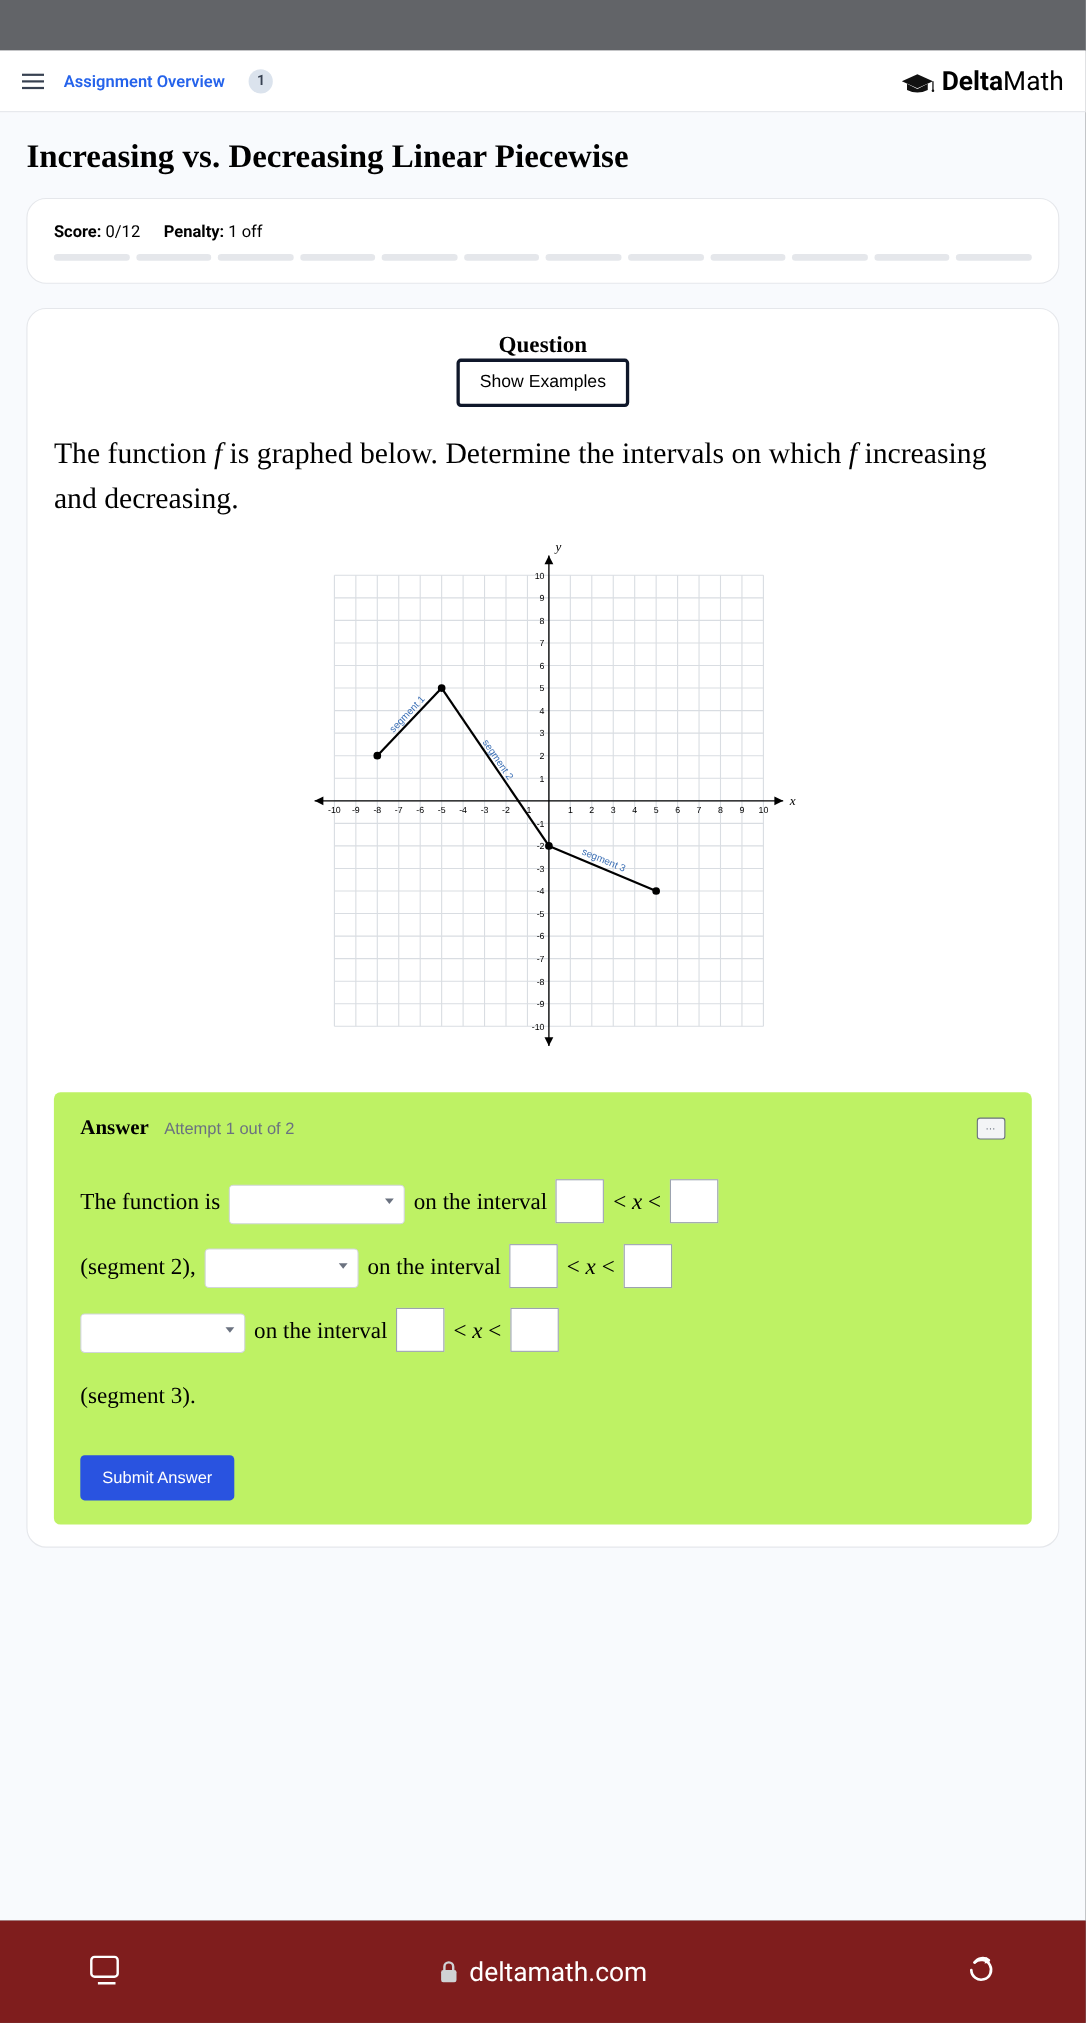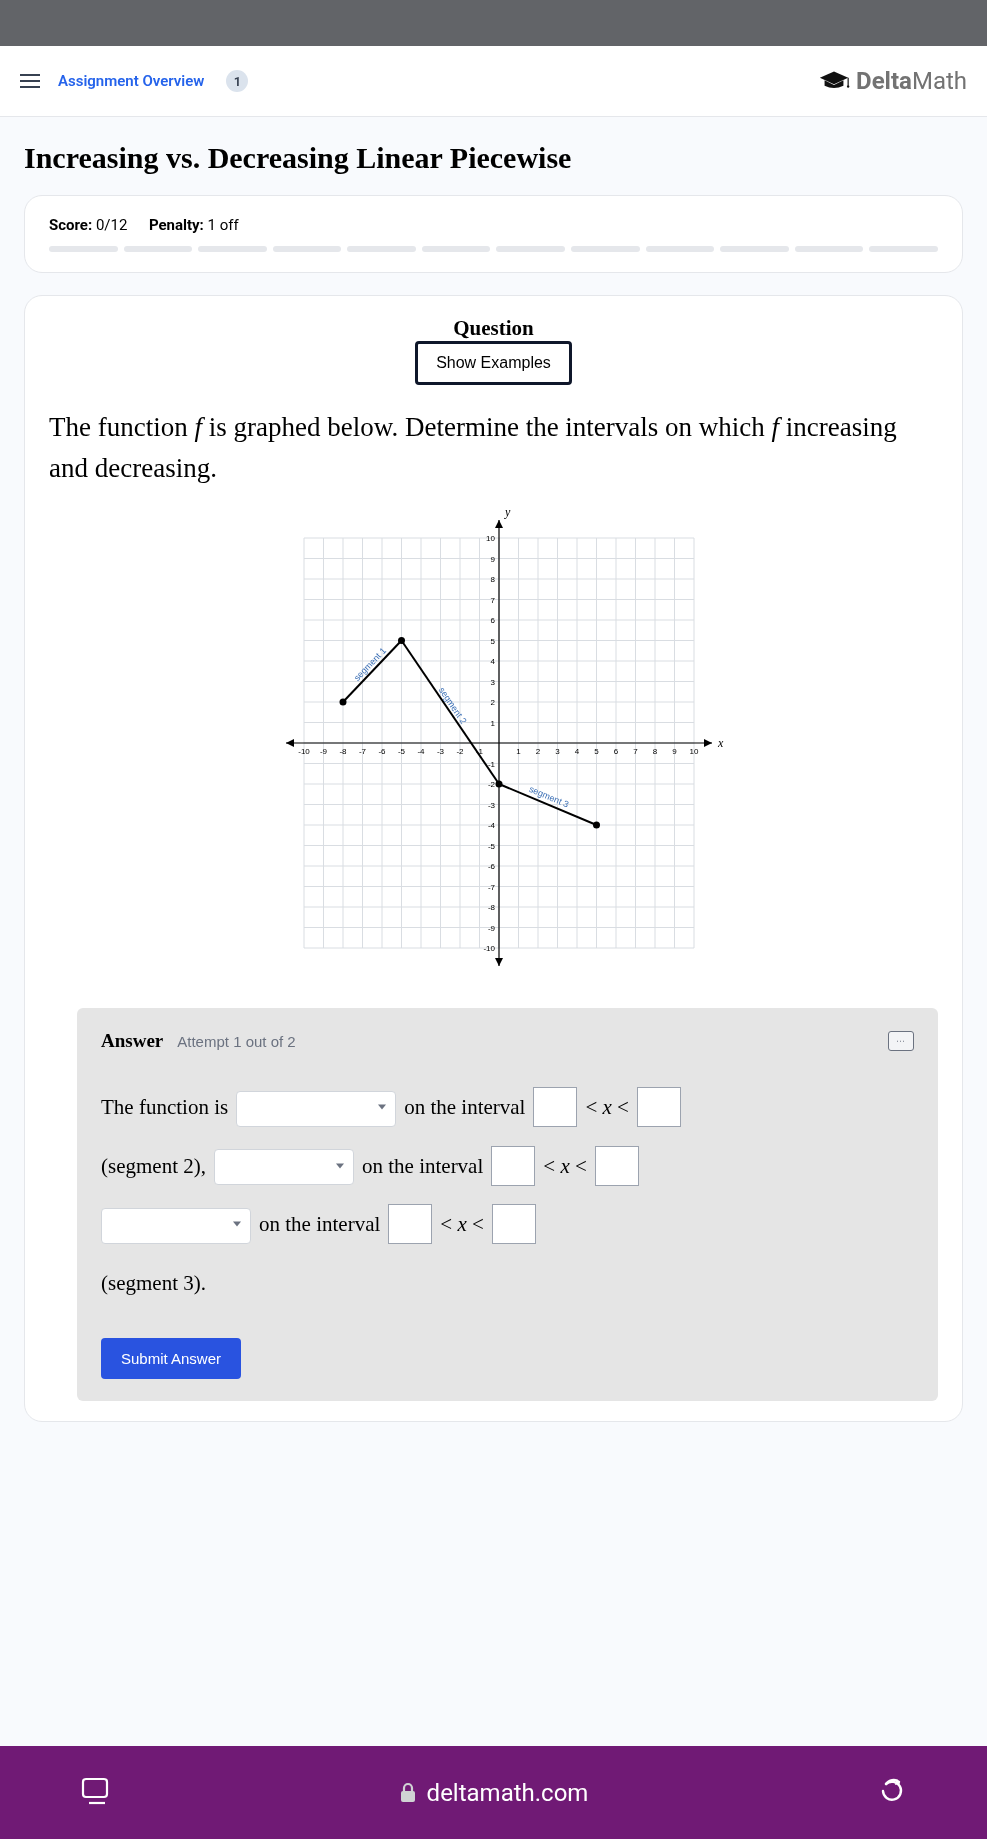--- a/index.html
+++ b/index.html
@@ -12,36 +12,36 @@
 }
 .toolbar-top { height: 46px; background: #626468; }
 .app-content {
   background: #f8fafd;
   height: 1700px;
   position: relative;
 }
 .top-nav {
   background: #fff;
   border-bottom: 1px solid #e5e7eb;
-  height: 71px;
+  height: 56px;
   display: flex;
   align-items: center;
   padding: 0 20px;
   justify-content: space-between;
 }
 .nav-left { display: flex; align-items: center; gap: 18px; }
 .hamburger { display: flex; flex-direction: column; gap: 4px; cursor: pointer; }
 .hamburger span { width: 20px; height: 2px; background: #374151; }
 .breadcrumb-link { color: #2563eb; font-weight: 600; font-size: 15px; text-decoration: none; }
 .badge-count {
   background: #dbe3ed; color: #374151; border-radius: 50%;
   width: 22px; height: 22px; display: inline-flex; align-items: center;
   justify-content: center; font-size: 13px; font-weight: 600; margin-left: 4px;
 }
-.brand { display: flex; align-items: center; gap: 6px; font-size: 24px; color: #737373; }
+.brand { display: flex; align-items: flex-end; gap: 6px; font-size: 24px; color: #000000; }
 .brand svg { width: 32px; height: 22px; }
 .brand .bold { font-weight: 700; }
 .brand .light { font-weight: 400; }
 .page-body { padding: 24px; }
 .page-title { font-family: Georgia, serif; font-size: 30px; font-weight: 700; margin-bottom: 20px; }
 .card {
   background: #fff; border: 1px solid #e5e7eb; border-radius: 18px;
   padding: 20px 24px; margin-bottom: 22px;
 }
 .score-row { font-size: 15px; }
@@ -63,23 +63,22 @@
   border: 3px solid #0f172a; background: #fff; padding: 10px 18px;
   font-size: 16px; border-radius: 4px; cursor: pointer;
 }
 .prompt {
   font-family: Georgia, serif; font-size: 27px; line-height: 1.5;
   margin-bottom: 10px;
 }
 .prompt .mathit { font-style: italic; font-family: 'Times New Roman', serif; }
 .graph-wrap { display: flex; justify-content: center; padding: 10px 0 20px; }
 .answer-block {
-  background: #e5e5e5; border-radius: 6px; padding: 22px 24px;
+  background: #bef264; border-radius: 6px; padding: 22px 24px;
   font-family: Georgia, serif;
-  margin-left: 28px;
 }
 .answer-head { display:flex; justify-content:space-between; align-items:center; margin-bottom: 28px;}
 .answer-head .ttl { font-size: 19px; font-weight: 700; }
 .answer-head .sub { font-size: 15px; color: #6b7280; font-family: -apple-system, sans-serif; margin-left: 10px;}
 .kbd-icon {
   width: 26px; height: 20px; border: 1.5px solid #6b7280; border-radius: 3px;
   display: inline-flex; align-items: center; justify-content: center;
   font-size: 9px; letter-spacing: 1px; color: #6b7280; background:#f3f4f6;
 }
 .answer-lines { font-size: 21px; line-height: 2.6; }
@@ -101,21 +100,21 @@
   font-size: 18px; text-align: center;
 }
 .mathx { font-style: italic; font-family: 'Times New Roman', serif; }
 .btn-primary {
   background: #2953e0; color: #fff; border: none; border-radius: 4px;
   padding: 12px 20px; font-size: 15px; cursor: pointer; margin-top: 24px;
   font-family: -apple-system, sans-serif;
 }
 .browser-bar {
   position: absolute; bottom: 0; left: 0; right: 0; height: 93px;
-  background: #701a75; display: flex; align-items: center; justify-content: center;
+  background: #7f1d1d; display: flex; align-items: center; justify-content: center;
 }
 .url-pill {
   color: #fff; font-size: 24px; display: flex; align-items: center; gap: 10px;
 }
 .tabs-icon { position: absolute; left: 80px; color: #fff; }
 .reload-icon { position: absolute; right: 80px; color: #fff; }
 .grid-line { stroke: #d9dde2; stroke-width: 1; }
 .axis-line { stroke: #000; stroke-width: 1.2; }
 .axis-arrow { fill: #000; }
 .tick-text { font-size: 8px; fill: #000; font-family: sans-serif; }

